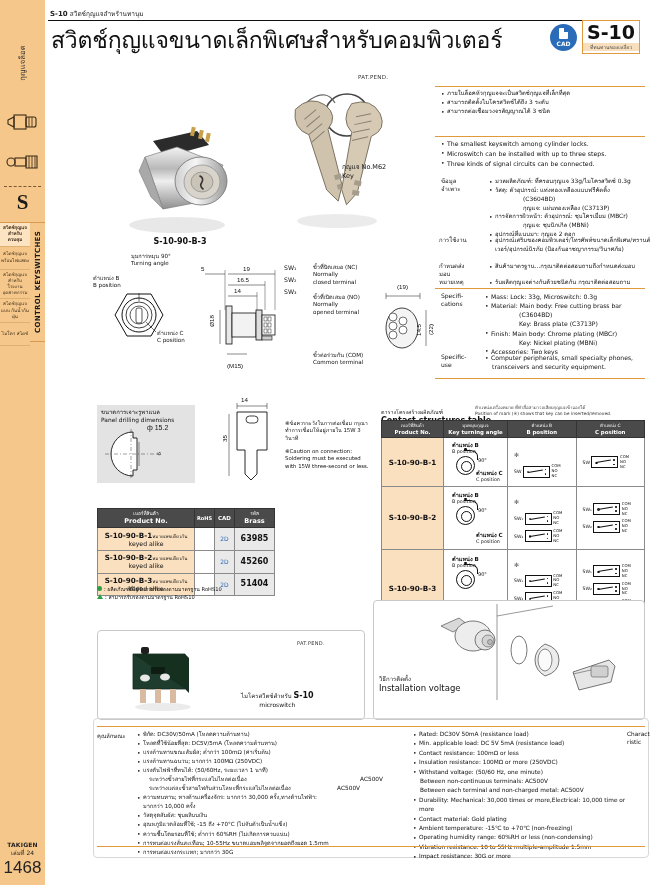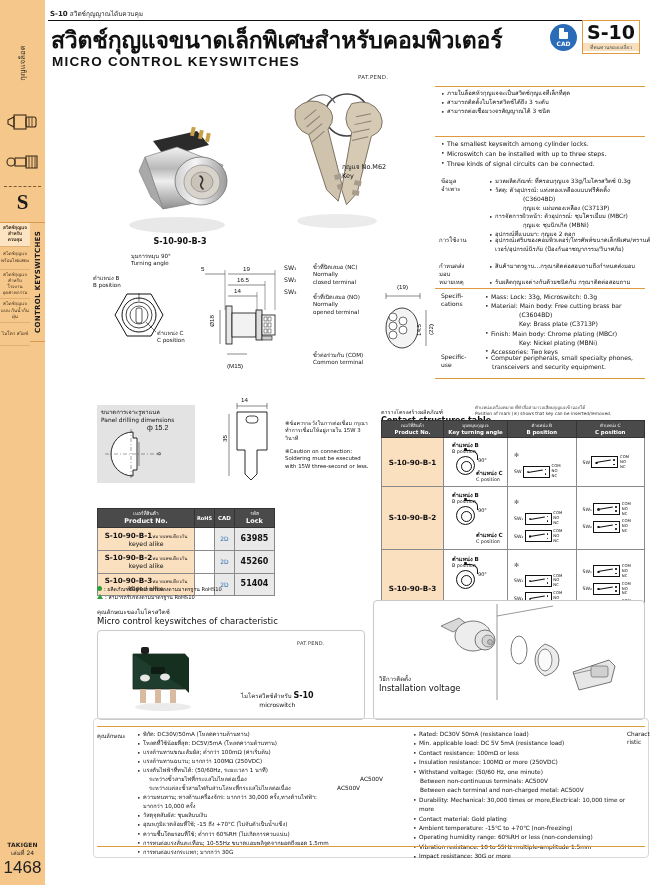--- a/index.html
+++ b/index.html
@@ -66,21 +66,21 @@
   
   #main { position: absolute; left: 45px; top: 0; width: 605px; height: 885px; }
 
   #breadcrumb { position: absolute; left: 5px; top: 9px; font-size: 6.5px; color: #222; }
   #breadcrumb b { font-size: 7px; }
 
   #title-rule { position: absolute; left: 3px; top: 20px; width: 560px; border-top: 1.6px solid #111; }
 
   #title-th {
     position: absolute; left: 6px; top: 22px;
-    font-size: 23px; font-weight: bold; color: #111; letter-spacing: -.2px;
+    font-size: 23px; font-weight: normal; color: #111; letter-spacing: -.2px;
   }
   #title-en {
     position: absolute; left: 7px; top: 54px;
     font-size: 13.5px; color: #111; letter-spacing: 1.2px;
     font-family: "Liberation Sans", sans-serif;
   }
 
   
   #cad-badge {
     position: absolute; left: 505px; top: 24px; width: 27px; height: 27px;
@@ -328,26 +328,25 @@
     <div class="fb-name">TAKIGEN</div>
     <div class="fb-vol">เล่มที่ 24</div>
     <div class="fb-page">1468</div>
   </div>
 </div>
 
 <div id="main">
 
   <div id="breadcrumb">
     <b>S-10</b>
-    <span>สวิตช์กุญญาณไดับควบคุม</span>
+    <span>สวิตช์กุญแจสำหรัานทานุม</span>
   </div>
   <div id="title-rule"></div>
 
   <h1 id="title-th">สวิตช์กุญแจขนาดเล็กพิเศษสำหรับคอมพิวเตอร์</h1>
-  <h2 id="title-en">MICRO  CONTROL  KEYSWITCHES</h2>
 
   <div id="cad-badge">
     <div class="doc"></div>
     <div class="lbl">CAD</div>
   </div>
   <div id="model-chip">
     <div class="big">S-10</div>
     <span class="sub">ที่ทนทานของเหลี่ยว</span>
   </div>
 
@@ -604,21 +603,21 @@
           <div style="font-size:6.5px">Product No.</div>
         </th>
         <th class="th-rohs">
           <span style="font-size:5px">RoHS</span>
         </th>
         <th class="th-cad">
           <span style="font-size:5.5px">CAD</span>
         </th>
         <th class="th-code">
           <div style="font-weight:normal;font-size:4.8px">รหัส</div>
-          <div style="font-size:6.5px">Lock</div>
+          <div style="font-size:6.5px">Brass</div>
         </th>
       </tr>
     </thead>
     <tbody>
       <tr>
         <td>
           <span class="pn">S-10-90-B-1</span><small>หมายเลขเดียวกัน</small>
           <div class="ka">keyed alike</div>
         </td>
         <td class="rohs"></td>
@@ -844,24 +843,20 @@
                 <i class="p1"></i>
                 <i class="p2"></i>
               </span>
               <span class="sw-terms">COM<br>NO<br>NC</span>
             </div>
           </td>
         </tr>
       </tbody>
   </table>
 
-  <div id="ms-title">
-    <span class="th">คุณลักษณะของไมโครสวิตช์</span>
-    <span>Micro control keyswitches of characteristic</span>
-  </div>
   <div id="ms-box"></div>
   <div id="ms-patpend">PAT.PEND.</div>
   <svg style="position:absolute;left:78px;top:645px;" width="80" height="66" viewBox="0 0 80 66">
     <ellipse cx="40" cy="62" rx="28" ry="4" fill="#ccc" opacity=".4"></ellipse>
     <rect x="18" y="2" width="8" height="7" rx="2" fill="#1e1e1e"></rect>
     <path d="M10 9 L62 9 L62 44 L10 44 Z" fill="#1f3d2e" stroke="#16281f" stroke-width=".8"></path>
     <path d="M10 9 L62 9 L66 13 L66 48 L62 44 Z" fill="#16301f"></path>
     <rect x="28" y="22" width="14" height="7" rx="1" fill="#0e1c14"></rect>
     <ellipse cx="22" cy="33" rx="5" ry="3.5" fill="#e8e8e8"></ellipse>
     <ellipse cx="42" cy="32" rx="5" ry="3.5" fill="#e8e8e8"></ellipse>

